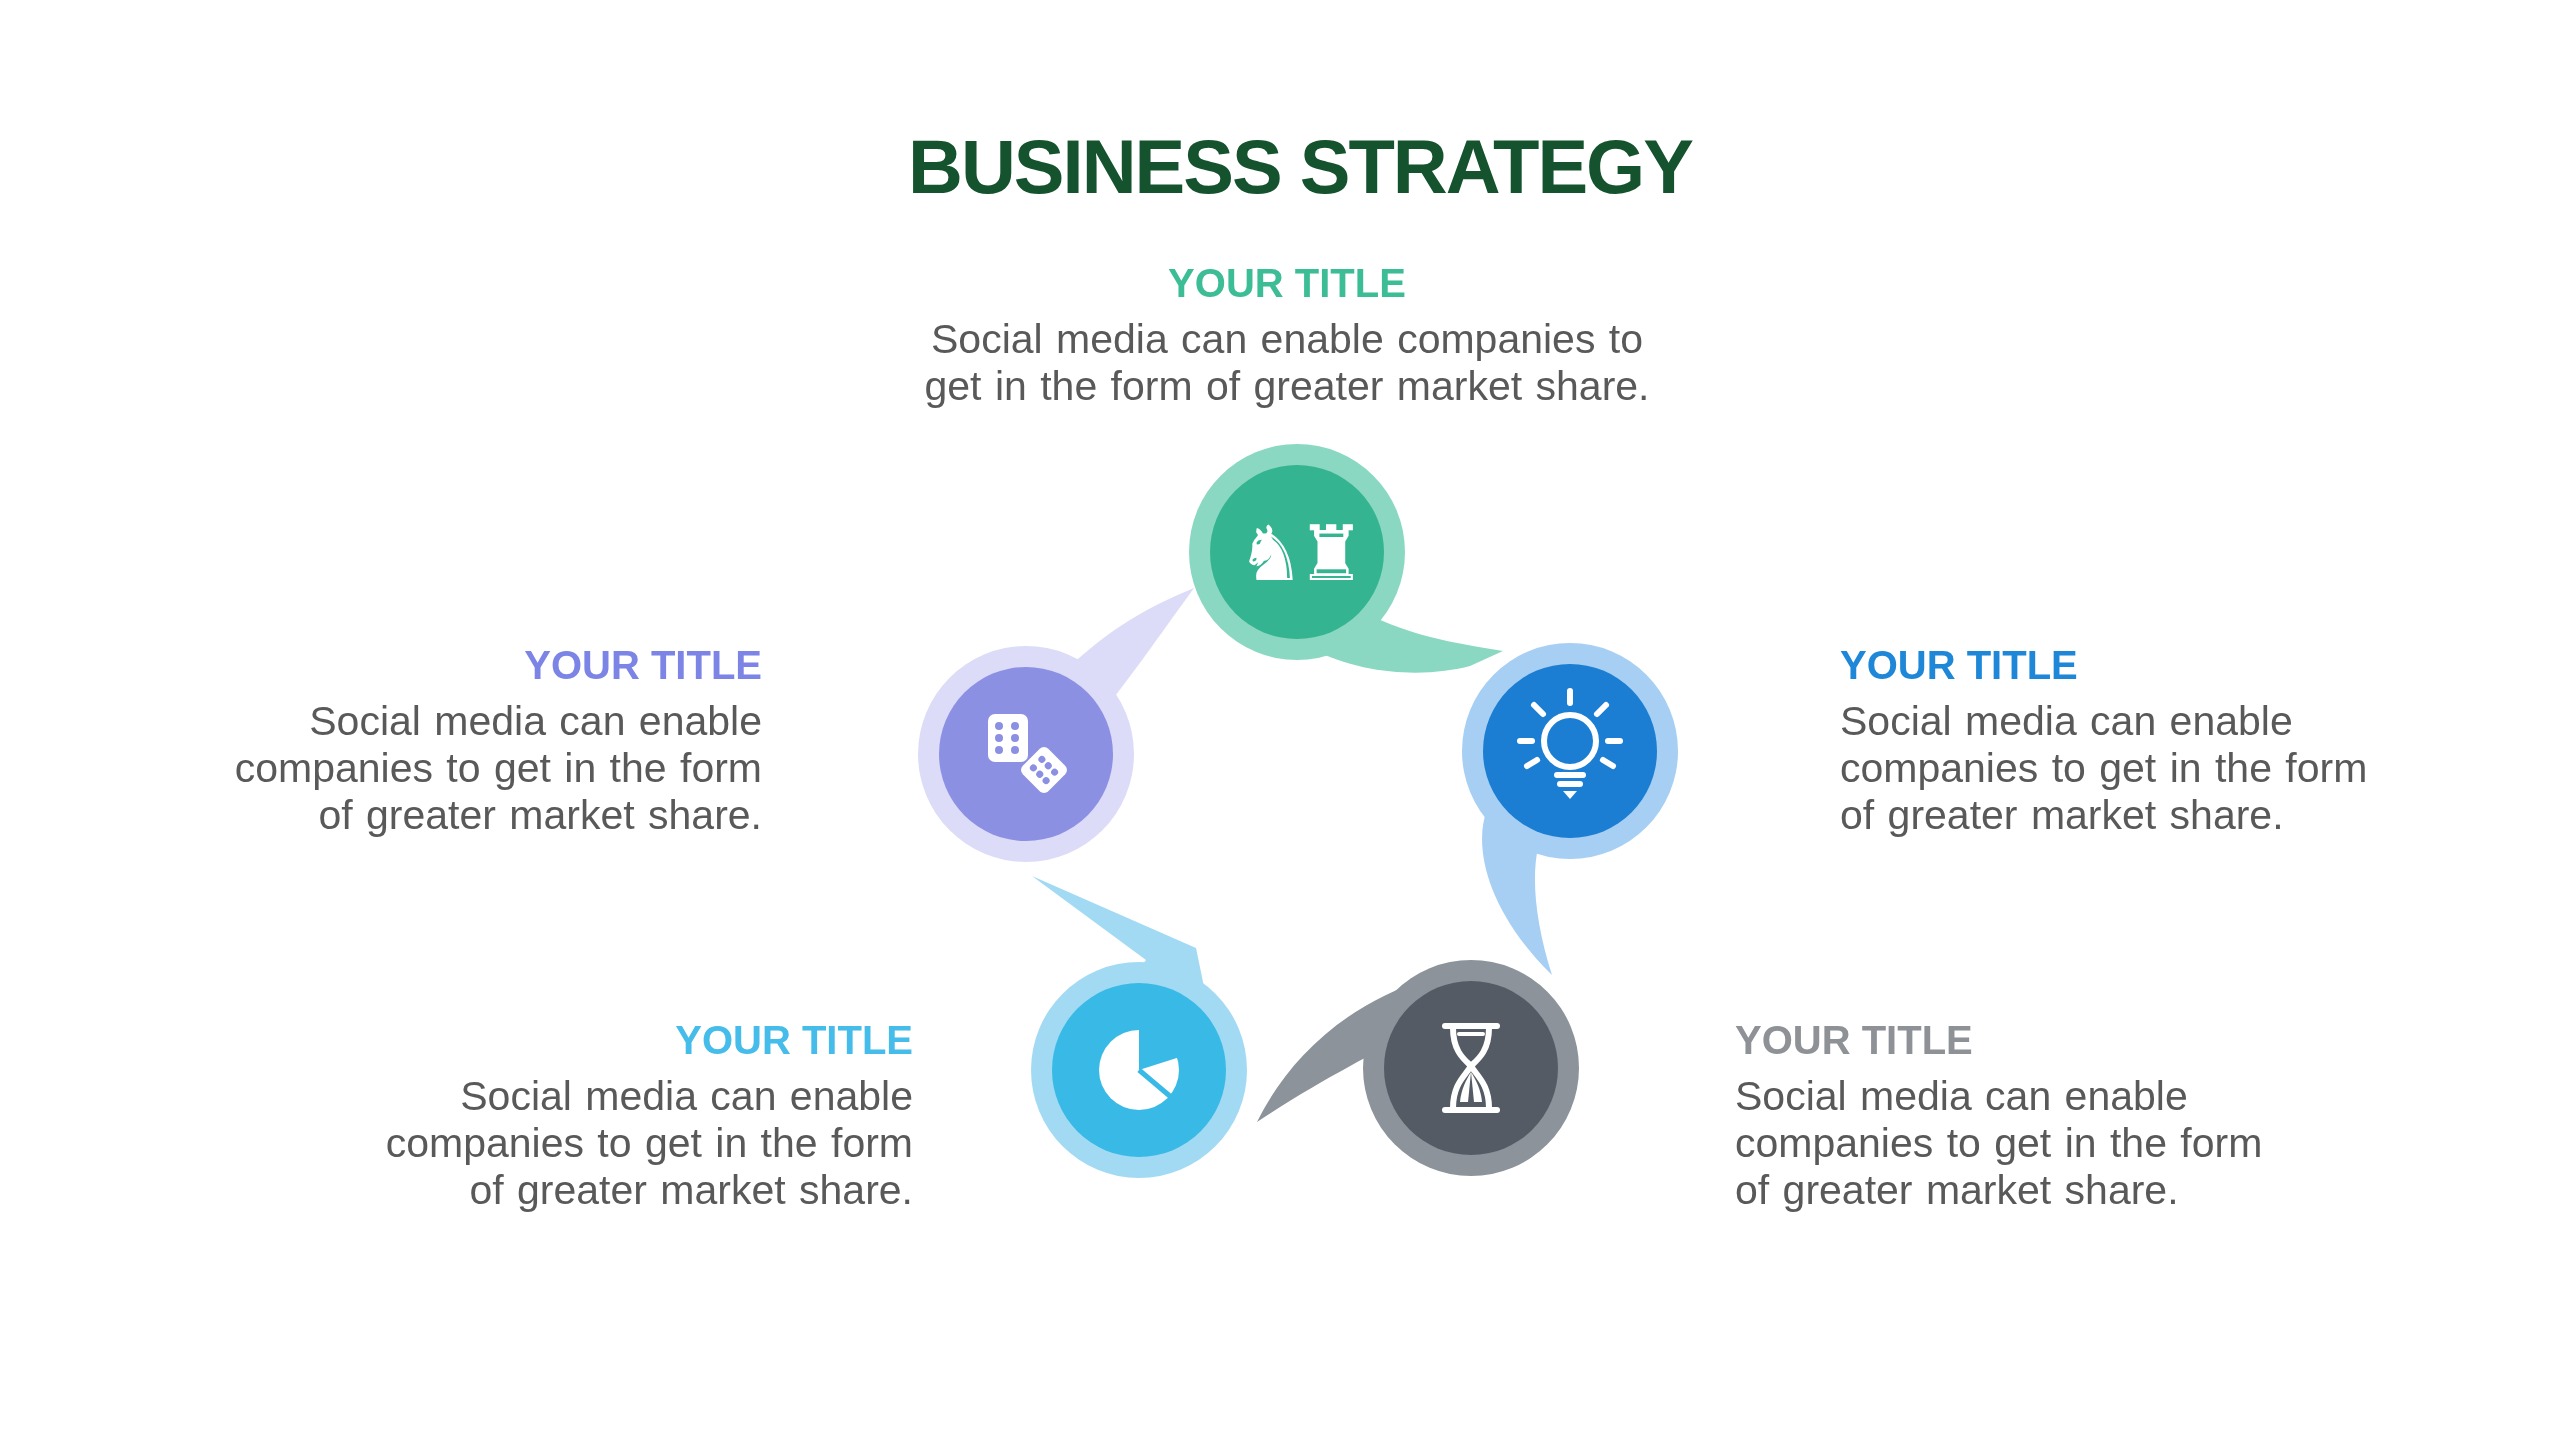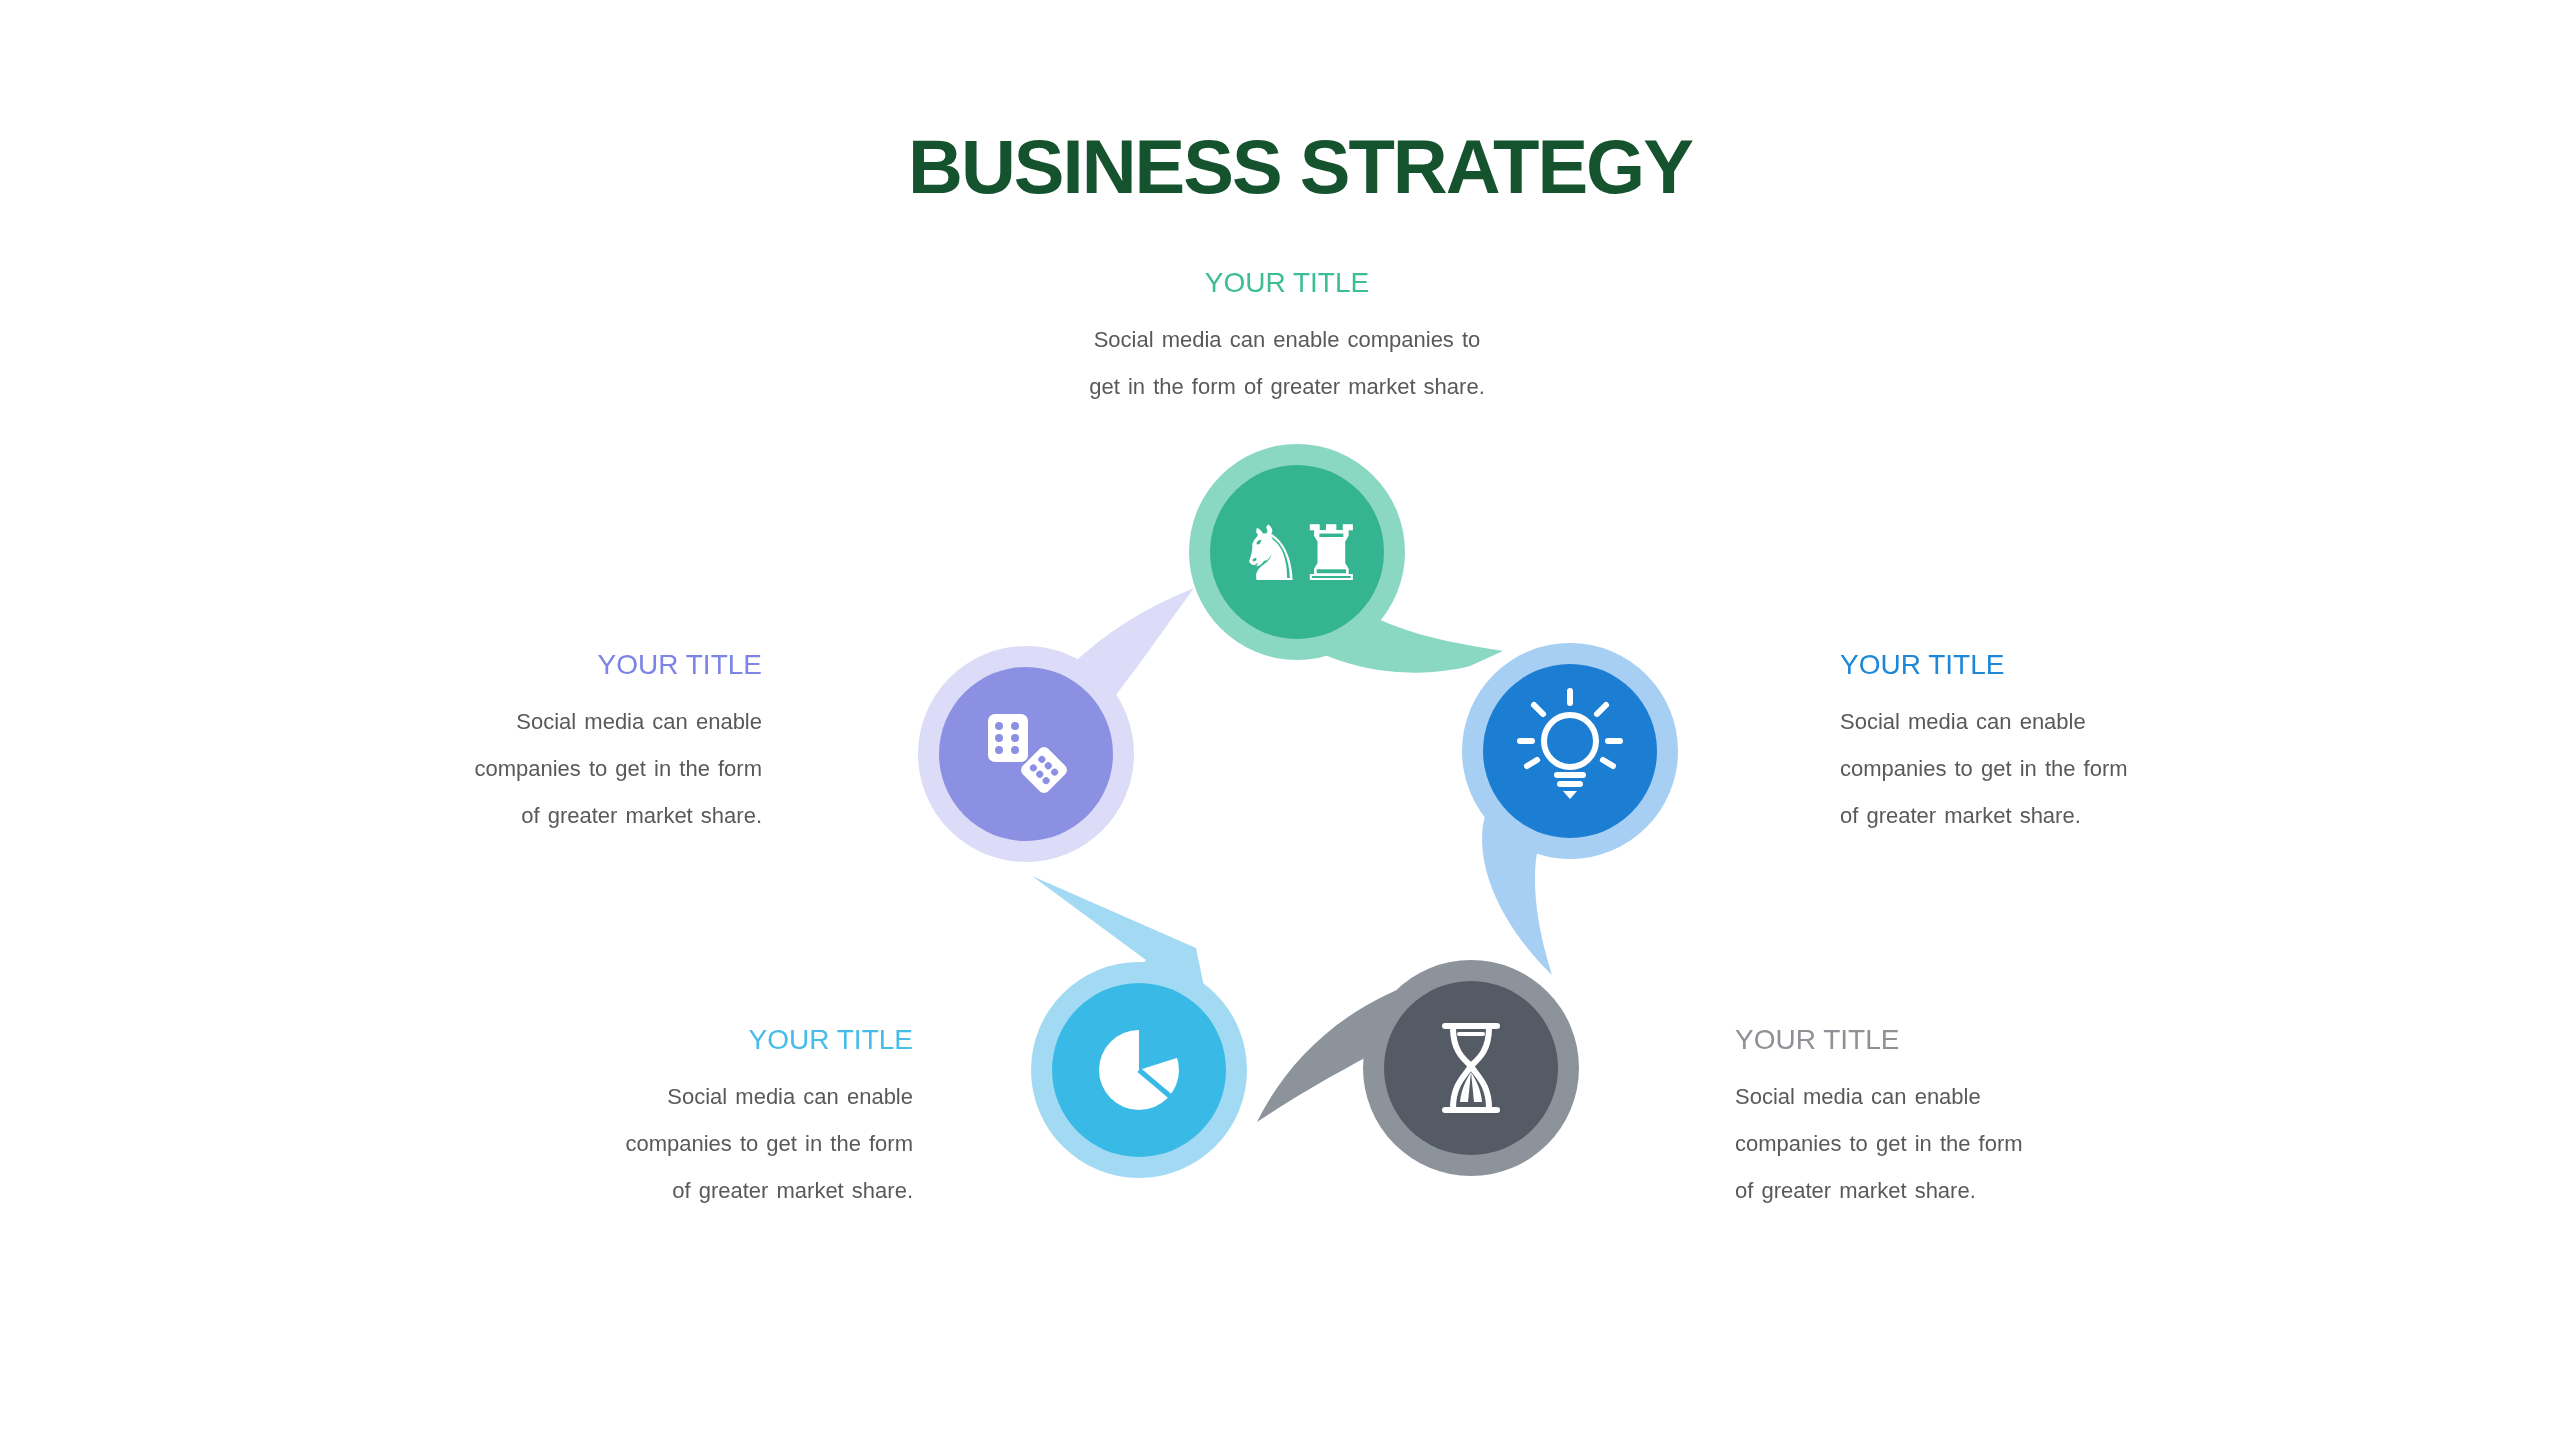--- a/index.html
+++ b/index.html
@@ -8,22 +8,22 @@
     background:#ffffff;
     font-family:"Liberation Sans",sans-serif;
   }
   .main-title{
     position:absolute;left:1300px;top:76px;transform:translateX(-50%);
     font-size:76px;font-weight:bold;line-height:80px;letter-spacing:-2px;
     white-space:nowrap;
   }
   .diagram{position:absolute;left:0;top:0;width:2559px;height:1440px;}
   .text-block{position:absolute;}
-  .tb-title{font-size:28px;font-weight:normal;line-height:48px;white-space:nowrap;}
-  .tb-body{margin-top:9px;font-size:22px;line-height:47px;word-spacing:2px;}
+  .tb-title{font-size:40px;font-weight:bold;line-height:48px;white-space:nowrap;}
+  .tb-body{margin-top:9px;font-size:41px;line-height:47px;word-spacing:2px;}
   .tb-body div{white-space:nowrap;}
   .tb-top{left:1287px;top:259px;transform:translateX(-50%);text-align:center;}
   .tb-left{right:1797px;top:641px;text-align:right;}
   .tb-right{left:1840px;top:641px;text-align:left;}
   .tb-bottom-left{right:1646px;top:1016px;text-align:right;}
   .tb-bottom-right{left:1735px;top:1016px;text-align:left;}
   .chess-glyphs{font-family:"DejaVu Sans",sans-serif;font-size:76px;letter-spacing:-8px;}
 </style>
 </head>
 <body>

